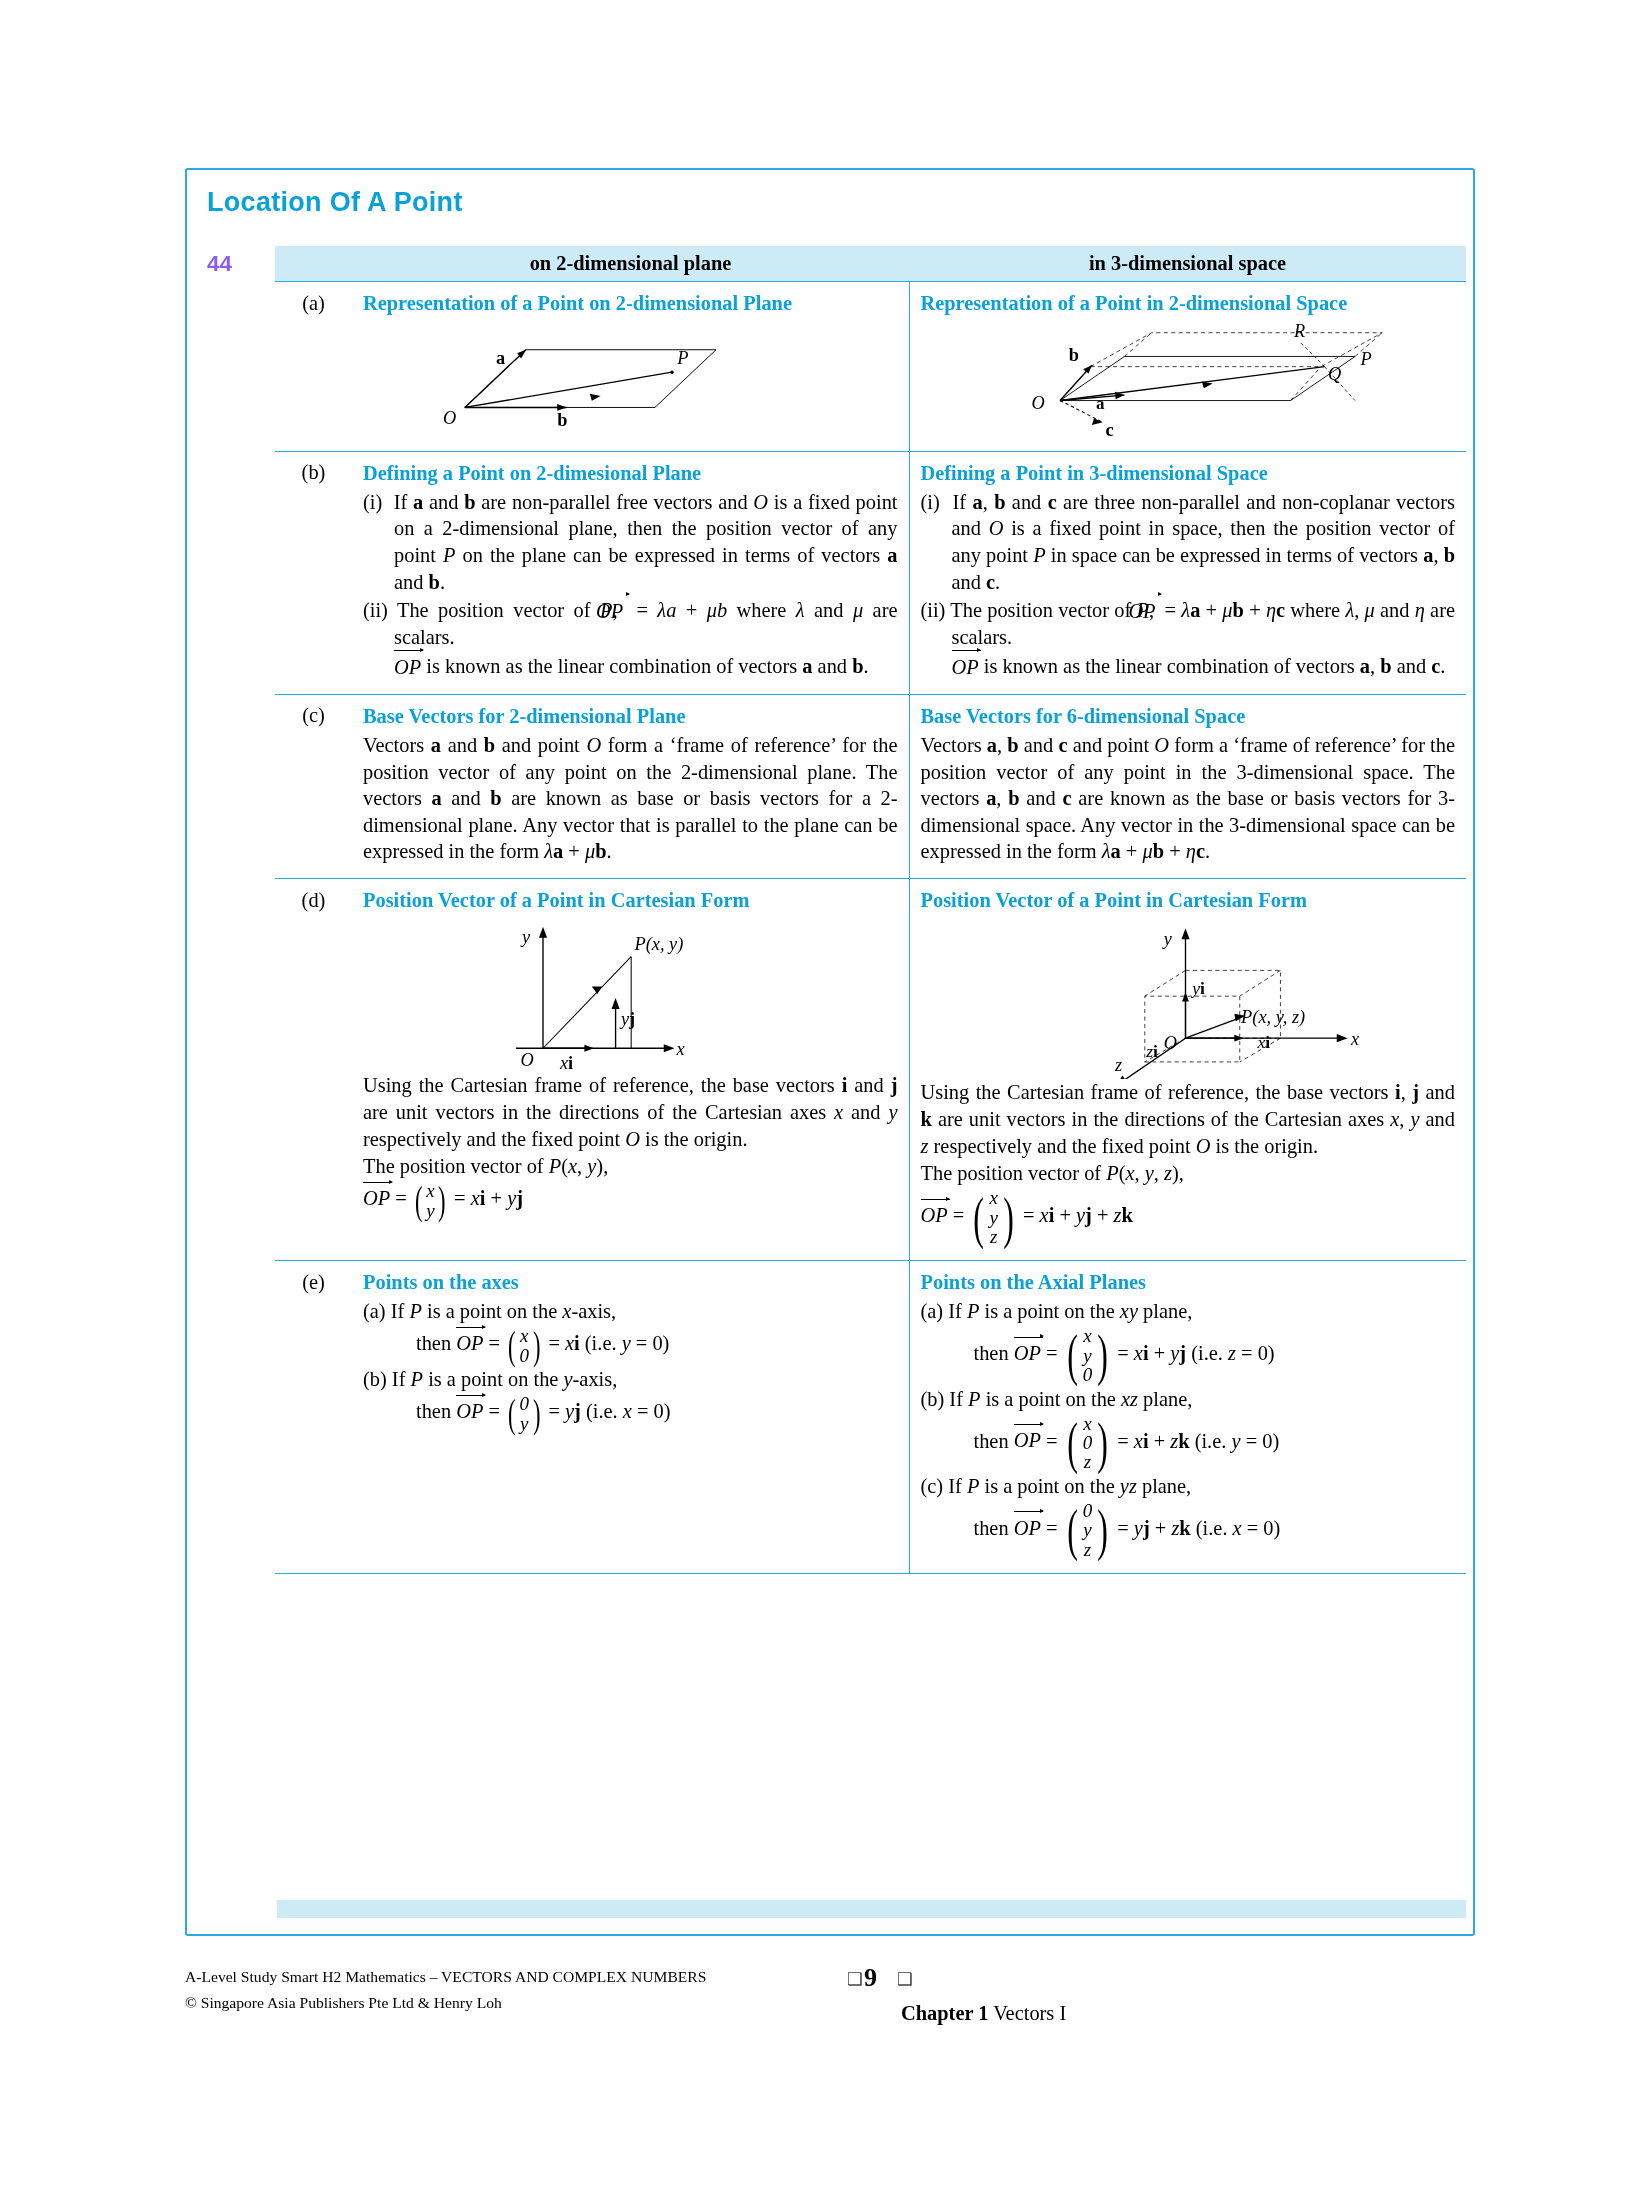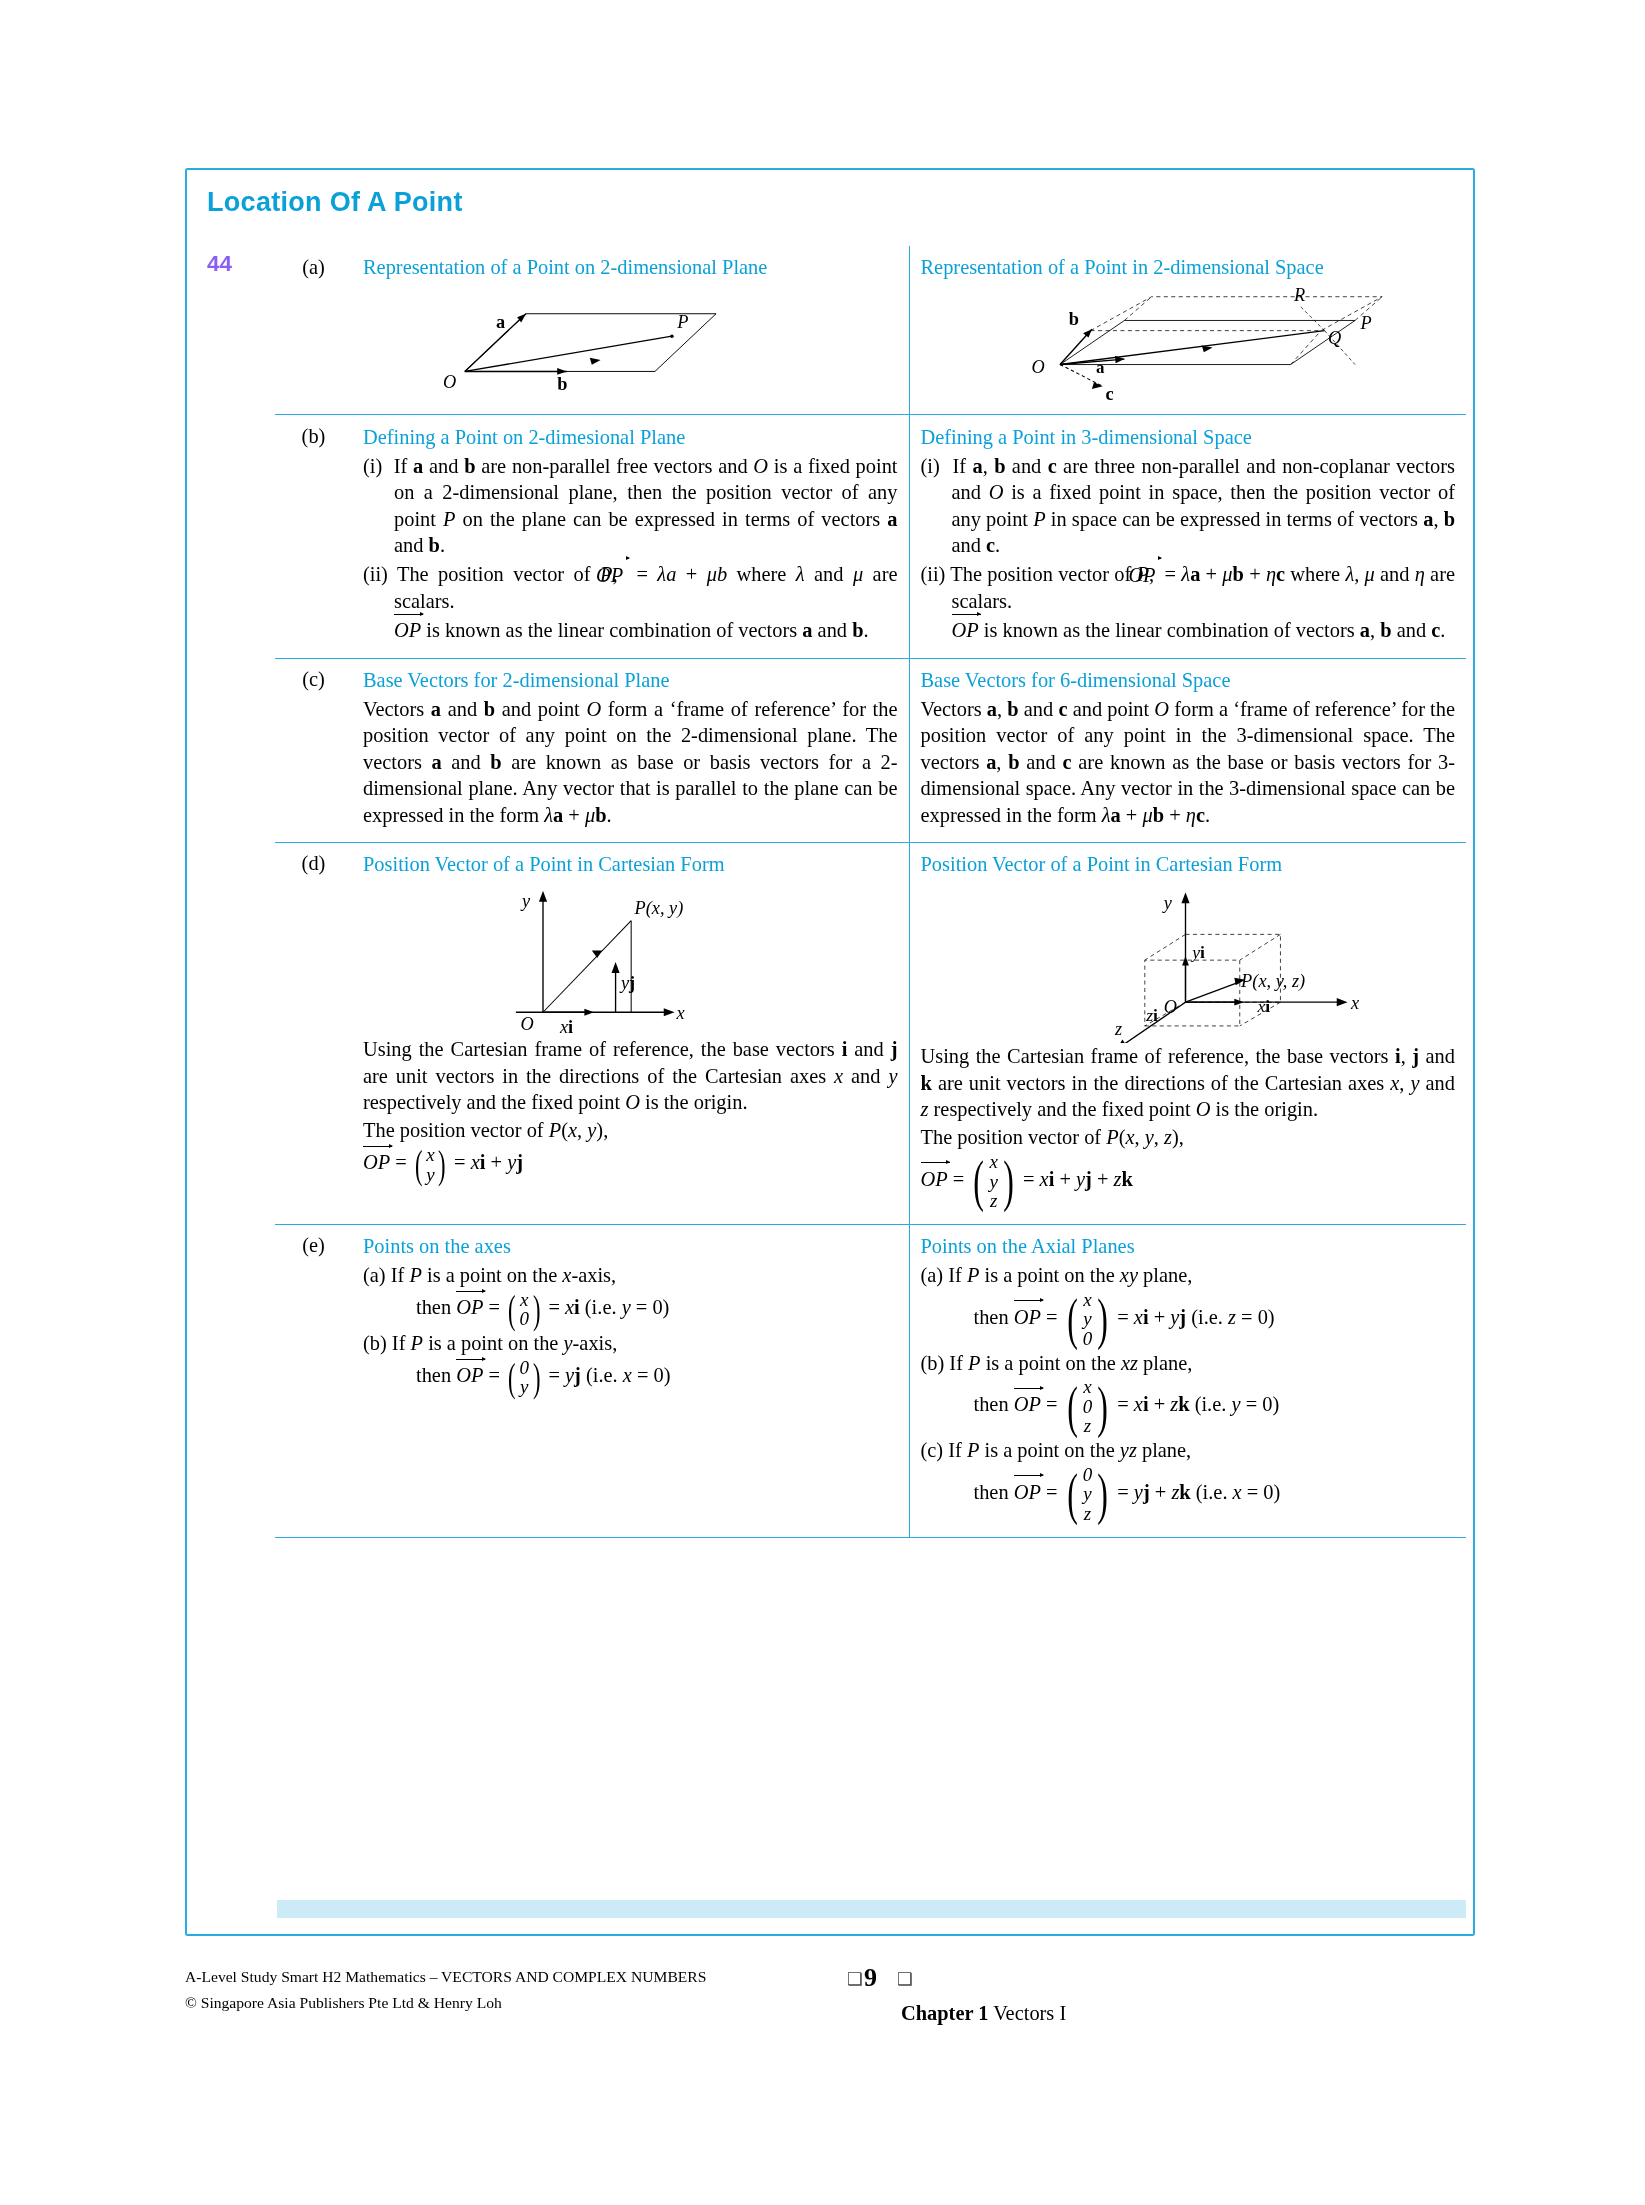--- a/index.html
+++ b/index.html
@@ -59,21 +59,21 @@
     font-style:normal;
   }
   .cell{
     padding:8.1px 11px 12.2px 11px !important;
     font-size:20.4px;line-height:1.30;
     text-align:justify;
   }
   .cell.left{border-right:1px solid #29abe2;}
   .cell.right{}
   .sub{
-    color:#0aa0d8;font-weight:normal;font-size:20.4px;
+    color:#0aa0d8;font-weight:bold;font-size:20.4px;
     font-family:"Liberation Serif", serif;
     margin-bottom:2.7px;display:block;
   }
   p{margin:0 0 1.4px 0;}
   .hang{padding-left:31px;text-indent:-31px;}
   .hang2{padding-left:31px;}
 
   
   .ovec{position:relative;display:inline-block;font-style:italic;padding-top:1.4px;}
   .ovec::after{
@@ -120,20 +120,25 @@
   <div class="num44">44</div>
 
   <table class="main">
     <colgroup>
         <col class="c1">
         <col class="c2">
         <col class="c3">
       </colgroup>
 
     <tbody>
+        <tr>
+      <td class="hdr blank"></td>
+      <td class="hdr">on 2-dimensional plane</td>
+      <td class="hdr">in 3-dimensional space</td>
+    </tr>
 
     <tr>
       <td class="lbl">(a)</td>
       <td class="cell left">
         <span class="sub">Representation of a Point on 2-dimensional Plane</span>
         <div class="diag">
           <svg width="516" height="109" viewBox="0 0 760 160" style="font-size:30px">
 
             <path d="M150 130 L430 130 L520 45 L240 45 Z" fill="none" stroke="#000" stroke-width="1.4"></path>
 

